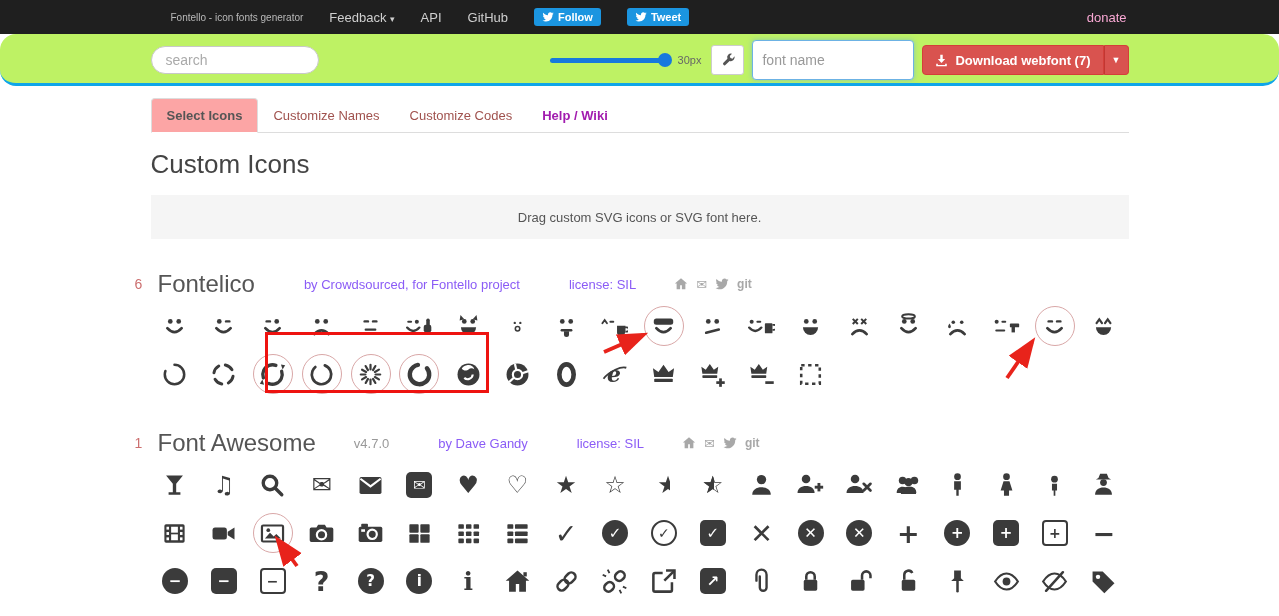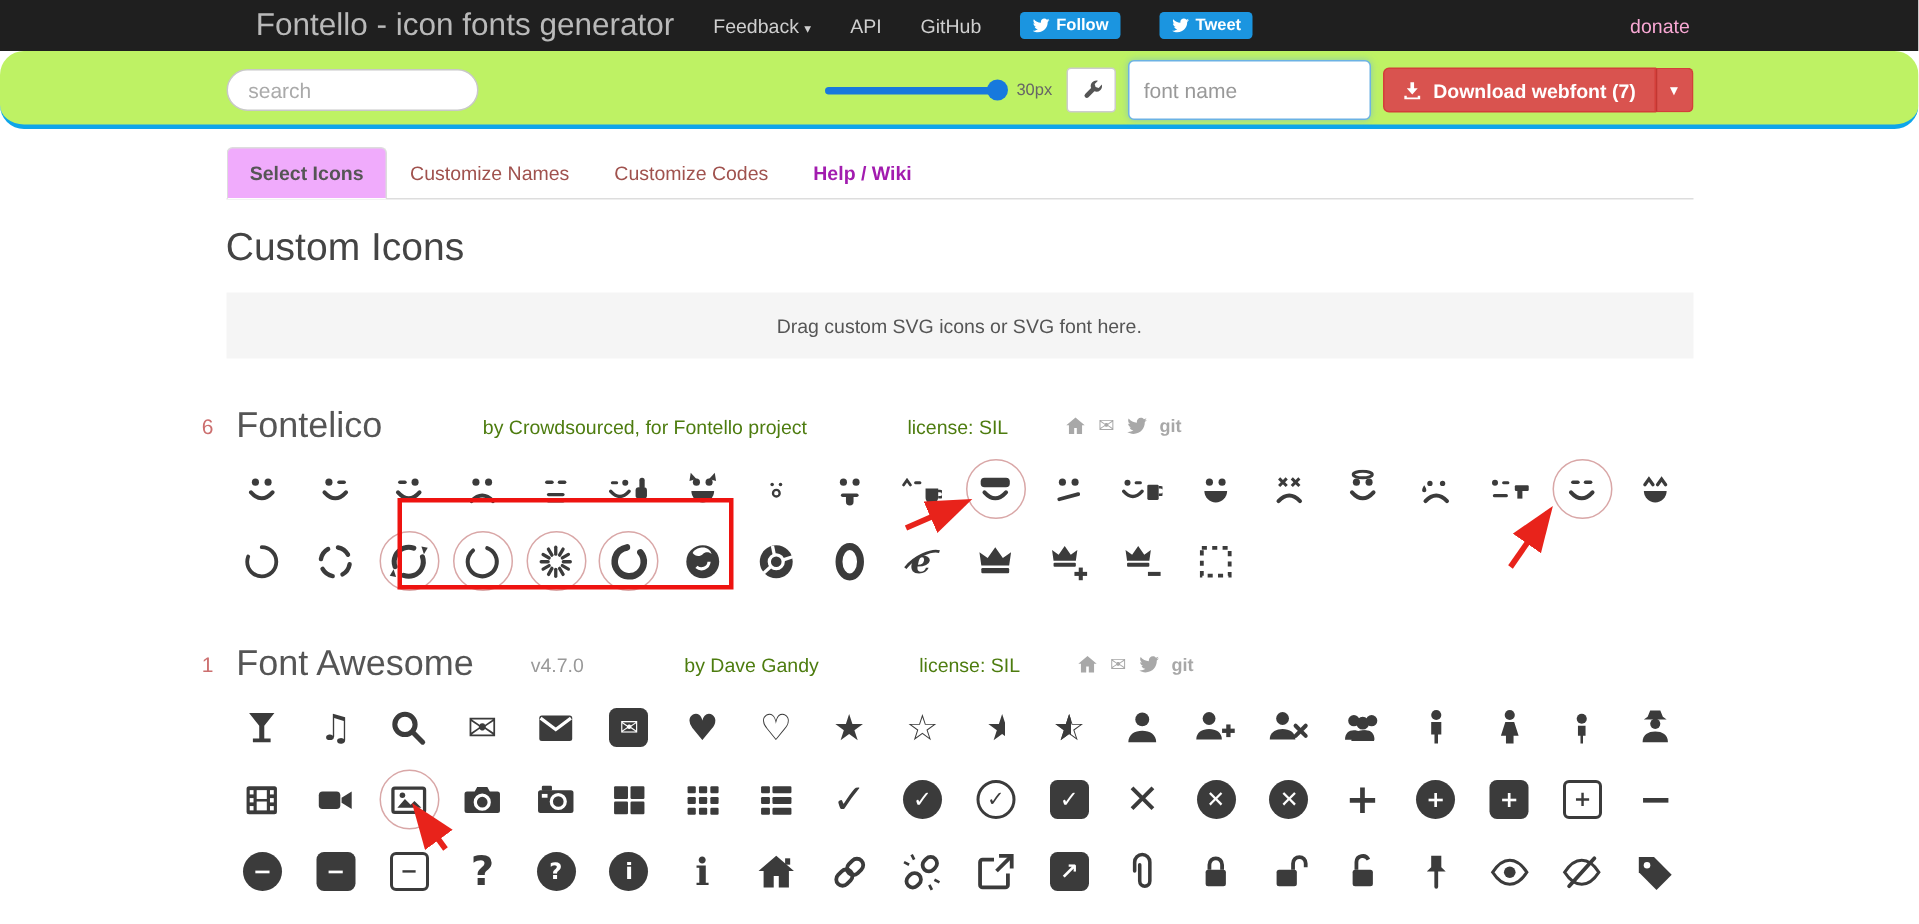--- a/index.html
+++ b/index.html
@@ -3,21 +3,21 @@
 <meta charset="utf-8">
 <style>
   * { margin:0; padding:0; box-sizing:border-box; }
   html,body { width:1279px; height:616px; overflow:hidden; background:#fff;
               font-family:"Liberation Sans", sans-serif; position:relative; }
   .container { width:978px; margin:0 auto; position:relative; }
 
   
   .topbar { height:34px; background:#1f1f1f; }
   .topbar .container { display:flex; align-items:center; height:34px; gap:26px; }
-  .brand { color:#b9b9b9; font-size:21px; margin-left:20px; white-space:nowrap; }
+  .brand { color:#b9b9b9; font-size:10px; margin-left:20px; white-space:nowrap; }
   .navlink { color:#cfcfcf; font-size:13px; cursor:pointer; white-space:nowrap; }
   .caret { font-size:9px; color:#cfcfcf; }
   .twbtn { background:#1b95e0; color:#fff; font-size:11px; font-weight:bold;
            border:none; border-radius:3px; padding:3px 8px; display:flex; align-items:center; gap:4px; cursor:pointer;}
   .twbtn svg { width:12px; height:12px; fill:#fff; }
   .spacer { flex:1; }
   .donate { color:#f9a8d4; font-size:13px; margin-right:2px; cursor:pointer; }
 
   
   .toolbar { height:52px; background:#bef264; border-bottom:3px solid #0ea5e9;border-radius:16px; }
@@ -42,34 +42,34 @@
            display:flex; align-items:center; gap:7px; cursor:pointer; }
   .dlbtn svg { width:13px; height:13px; fill:#fff; }
   .dlcaret { width:25px; height:30px; background:#d9534f; border:1px solid #d43f3a; border-left:1px solid #c23732;
              border-radius:0 4px 4px 0; color:#fff; font-size:9px; cursor:pointer; }
 
   
   .tabbar { margin-top:11px; }
   .tabbar .container { border-bottom:1px solid #ddd; padding-left:0; }
   .tab { display:inline-block; font-size:13px; padding:9px 15px; color:#a0524e;
          cursor:pointer; position:relative; top:1px; }
-  .tab.active { background:#f0abfc; border:1px solid #ddd; border-bottom:1px solid #fff;
+  .tab.active { background:#fca5a5; border:1px solid #ddd; border-bottom:1px solid #fff;
                 border-radius:4px 4px 0 0; color:#555; font-weight:bold; }
   .tab.bold { font-weight:bold; color:#a21caf; }
 
   
   .page-title { font-size:26px; font-weight:400; color:#444; margin-top:16px; }
   .dropzone { margin-top:15px; background:#f5f5f5; height:44px; display:flex;
               align-items:center; justify-content:center; font-size:13px; color:#555; }
 
   .sec-head { display:flex; align-items:center; margin-top:27px; height:36px; }
   .sec-count { font-size:14px; color:#cc6f6f; margin-right:7px; position:relative; left:-16px; width:0; }
   .sec-title { font-size:24px; color:#555; }
   .sec-version { font-size:13px; color:#999; margin-left:38px; }
-  .sec-meta { font-size:13px; color:#4d7c0f; margin-left:38px;padding-left:29px; }
+  .sec-meta { font-size:13px; color:#8b5cf6; margin-left:20px;padding-left:29px; }
   .meta-icons { margin-left:38px; display:flex; gap:8px; align-items:center; color:#a8a8a8; }
   .meta-icons svg { width:14px; height:14px; fill:#a8a8a8; }
   .meta-icons .g { font-size:13px; font-family:"DejaVu Sans",sans-serif; cursor:pointer;}
   .meta-icons b { font-size:12px; cursor:pointer; }
 
   .grid-row { display:flex; }
   .cell { width:48.9px; height:48px; display:flex; align-items:center; justify-content:center;
           position:relative; color:#3b3b3b; cursor:pointer; }
   .cell .ic { width:27px; height:27px; fill:#3b3b3b; display:block; }
   .g { font-family:"DejaVu Sans", sans-serif; font-size:24px; line-height:1; font-weight:600; }

